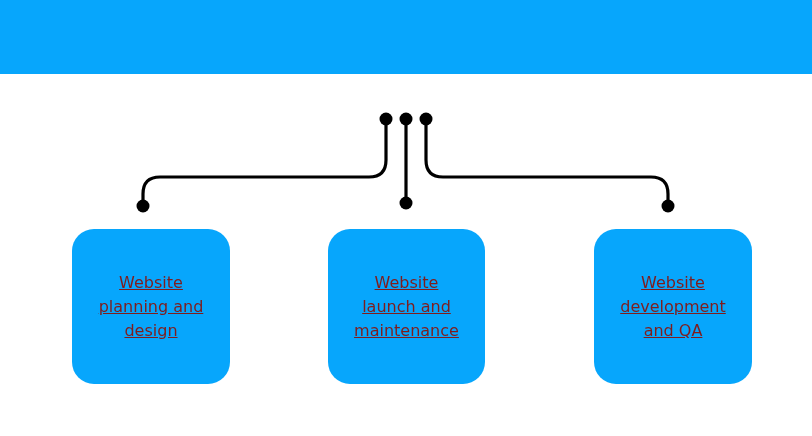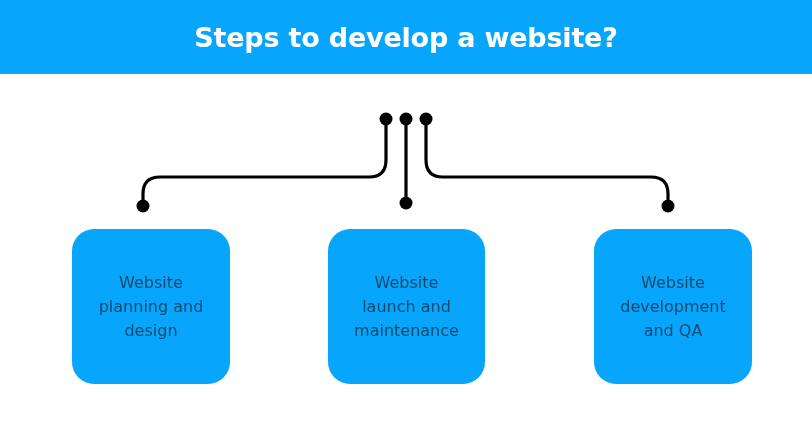--- a/index.html
+++ b/index.html
@@ -67,36 +67,36 @@
     align-items: center;
     justify-content: center;
     box-sizing: border-box;
     padding: 6px 10px;
   }
   .step-box-1 { left: 72px;  width: 158px; }
   .step-box-2 { left: 328px; width: 157px; }
   .step-box-3 { left: 594px; width: 158px; }
 
   .step-label {
-    color: #0c4a6e;
+    color: #7f1d1d;
     font-family: "DejaVu Sans", sans-serif;
     font-size: 16px;
     font-weight: 400;
     line-height: 24px;
     text-align: center;
     white-space: pre-line;
+    text-decoration: underline;
   }
 </style>
 </head>
 <body>
 
 <div id="root">
 
   <div class="header-band"></div>
-  <div class="header-title">Steps to develop a website?</div>
 
   <svg class="connector-layer" viewBox="0 0 812 436" width="812" height="436" xmlns="http://www.w3.org/2000/svg">
 
     <path d="M 386 119 L 386 160 Q 386 177 369 177 L 160 177 Q 143 177 143 194 L 143 206" fill="none" stroke="#000000" stroke-width="3.2" stroke-linecap="butt"></path>
 
     <path d="M 406 119 L 406 203" fill="none" stroke="#000000" stroke-width="3.2" stroke-linecap="butt"></path>
 
     <path d="M 426 119 L 426 160 Q 426 177 443 177 L 651 177 Q 668 177 668 194 L 668 206" fill="none" stroke="#000000" stroke-width="3.2" stroke-linecap="butt"></path>
 
     <circle cx="386" cy="119" r="6.5" fill="#000000"></circle>

